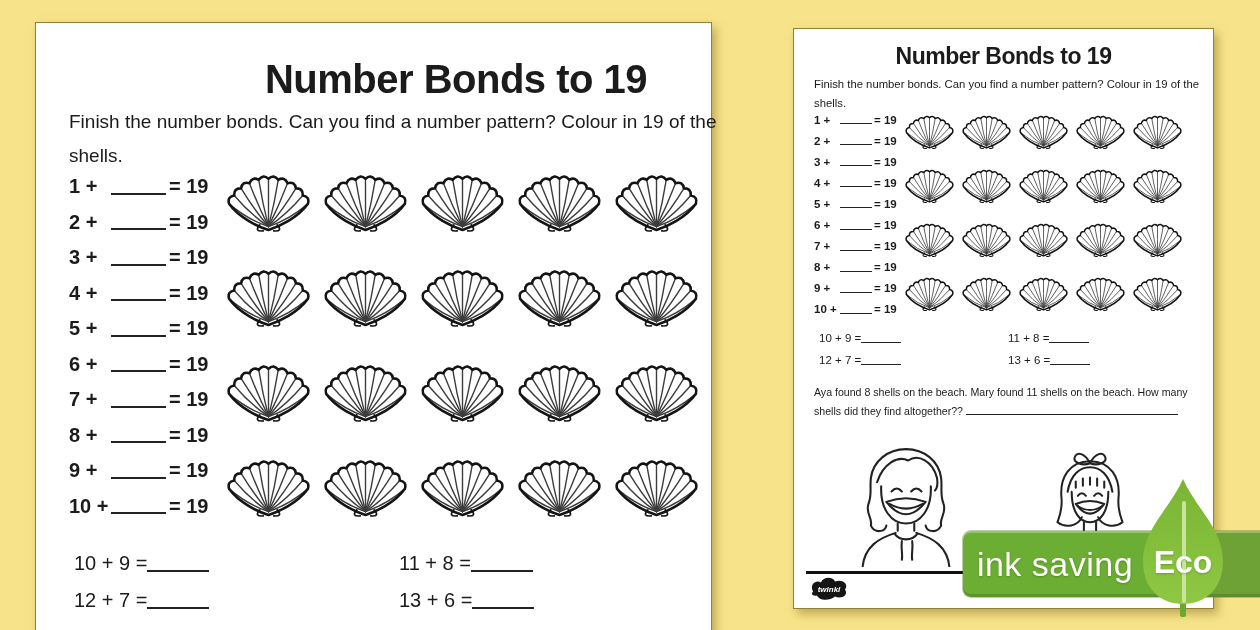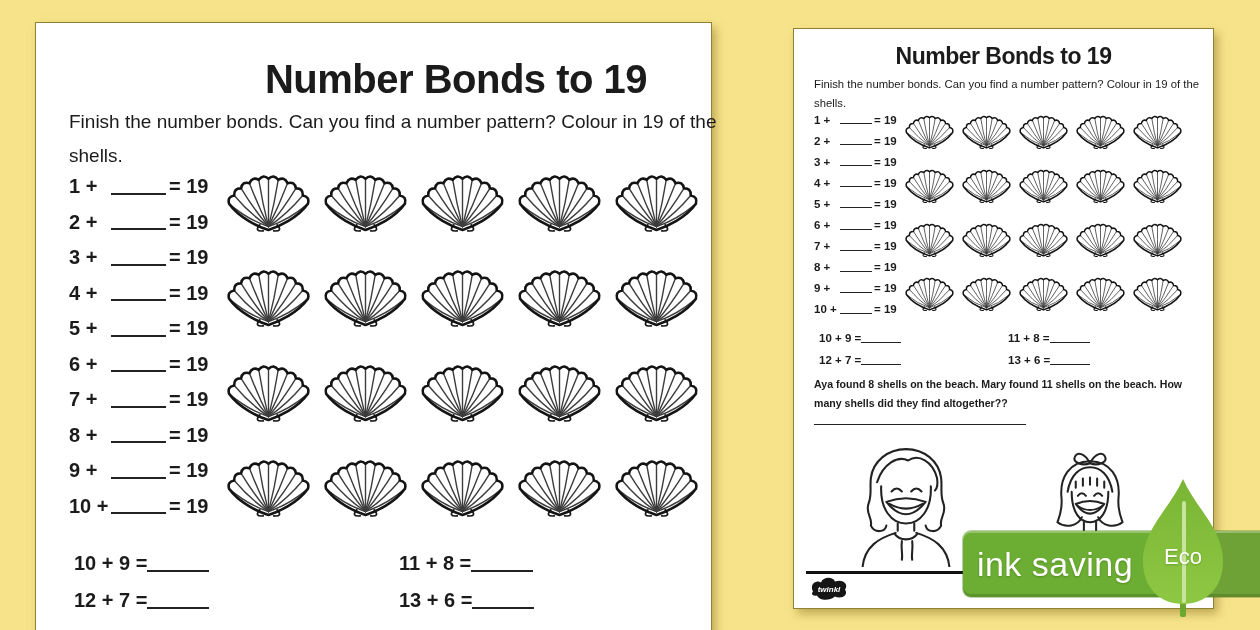--- a/index.html
+++ b/index.html
@@ -38,27 +38,27 @@
   #page-left .bond-row .blank{width:55px;height:14px;margin-right:3px;}
   #page-right .bond-row .blank{width:32px;height:8px;border-bottom-width:1.5px;margin-right:2px;}
 
   .shell-grid{position:absolute;display:grid;}
   #page-left .shell-grid{left:184px;top:126px;grid-template-columns:repeat(5,97px);grid-auto-rows:95px;}
   #page-right .shell-grid{left:107px;top:72px;grid-template-columns:repeat(5,57px);grid-auto-rows:54px;}
   .shell-cell{display:flex;align-items:center;justify-content:center;}
   #page-left .shell-cell svg{width:87px;height:80px;}
   #page-right .shell-cell svg{width:51px;height:47px;}
 
-  .sum-row{position:absolute;display:flex;align-items:center;font-weight:700;white-space:nowrap;}
+  .sum-row{position:absolute;display:flex;align-items:center;font-weight:400;white-space:nowrap;}
   #page-left .sum-row{font-size:20px;}
   #page-right .sum-row{font-size:11.5px;}
   #page-left .sum-row .blank{width:62px;height:15px;}
   #page-right .sum-row .blank{width:40px;height:9px;border-bottom-width:1.5px;}
 
-  .word-problem{position:absolute;left:20px;top:346px;width:392px;font-size:10.6px;font-weight:700;line-height:1.75;}
+  .word-problem{position:absolute;left:20px;top:354px;width:392px;font-size:10.6px;font-weight:400;line-height:1.75;}
   .word-problem .blank{width:212px;height:9px;border-bottom-width:1.5px;vertical-align:baseline;}
 
   .footer-line{position:absolute;left:12px;top:542px;width:158px;height:2.5px;background:#111;}
   .twinkl-logo{position:absolute;left:15px;top:546px;width:40px;height:27px;}
 
   .girl{position:absolute;}
   #girl-1{left:60px;top:416px;width:104px;height:122px;}
   #girl-2{left:256px;top:420px;width:80px;height:114px;}
   .girl path{fill:none;stroke:#222;stroke-width:2;stroke-linecap:round;stroke-linejoin:round;}
 
@@ -71,21 +71,21 @@
   }
   .ink-saving-label{
     position:absolute;left:963px;top:531px;width:184px;height:66px;z-index:7;
     display:flex;align-items:center;justify-content:center;
     font-size:34px;color:#fff;letter-spacing:.5px;
     text-shadow:0 1px 2px rgba(40,80,10,.35);
   }
   .eco-leaf{position:absolute;left:1140px;top:477px;width:86px;height:142px;z-index:6;}
   .eco-label{
     position:absolute;left:1146px;top:544px;width:74px;z-index:7;text-align:center;
-    font-size:22px;font-weight:400;color:#fff;text-shadow:0 1px 2px rgba(40,80,10,.3);
+    font-size:32px;font-weight:700;color:#fff;text-shadow:0 1px 2px rgba(40,80,10,.3);
   }
 
   .shell-sym{stroke-linecap:round;stroke-linejoin:round;}
 </style>
 </head>
 <body>
 
 <svg width="0" height="0" style="position:absolute" aria-hidden="true">
   <defs>
     <symbol id="shell-symbol" viewBox="0 0 100 92">

